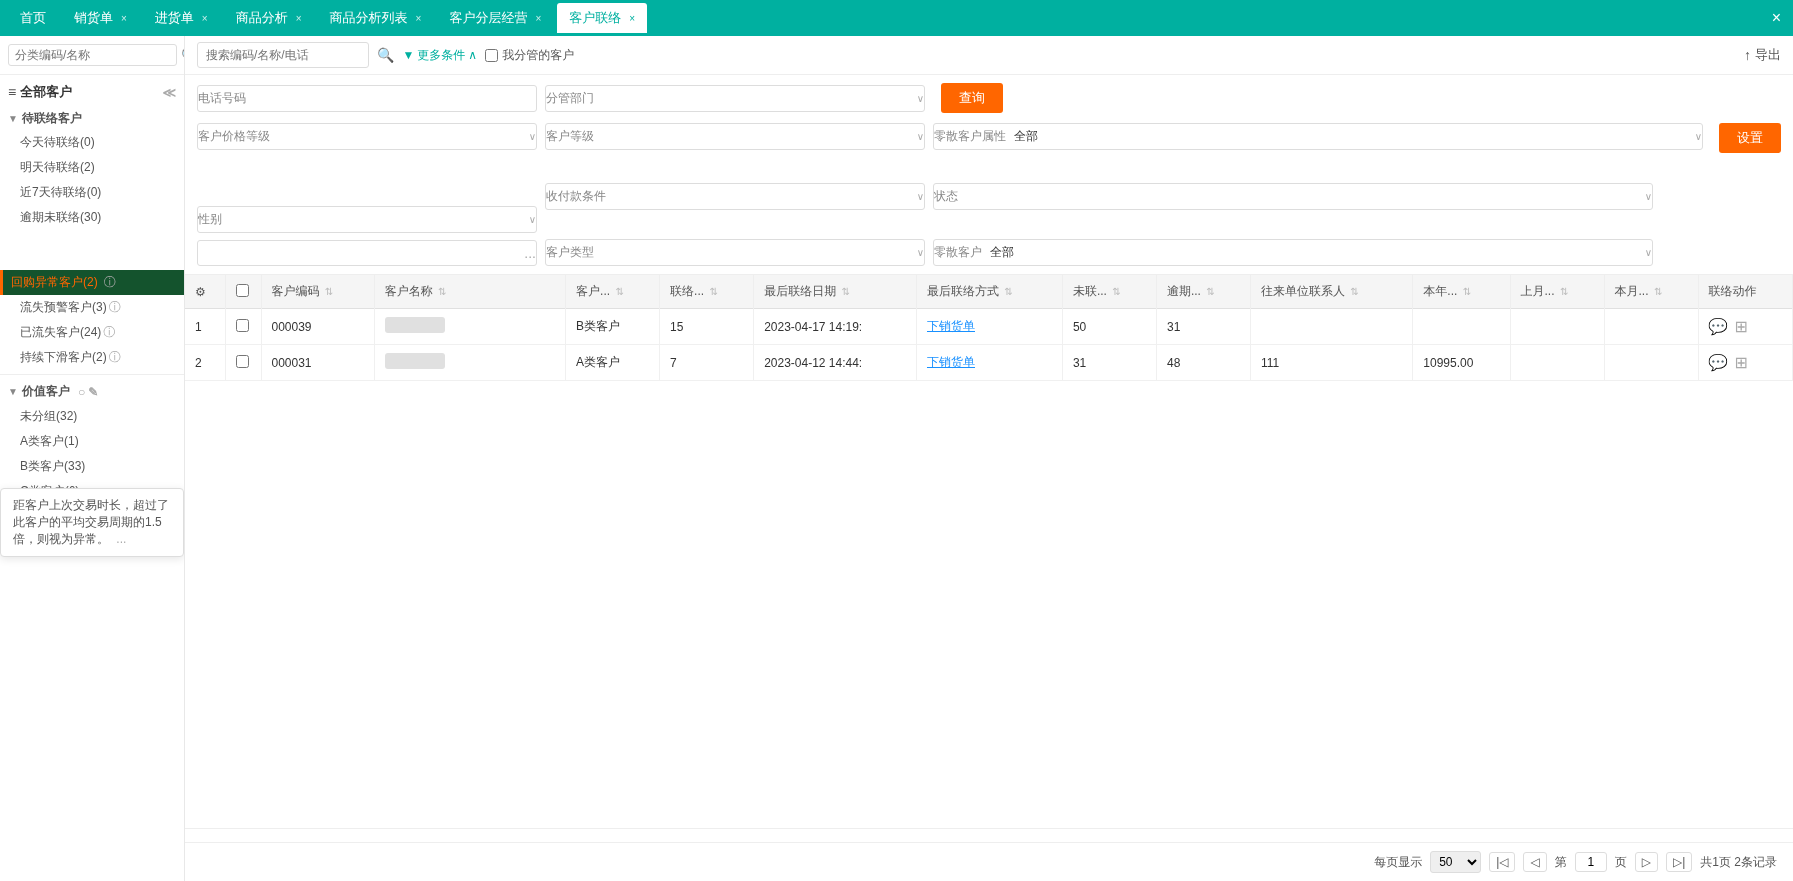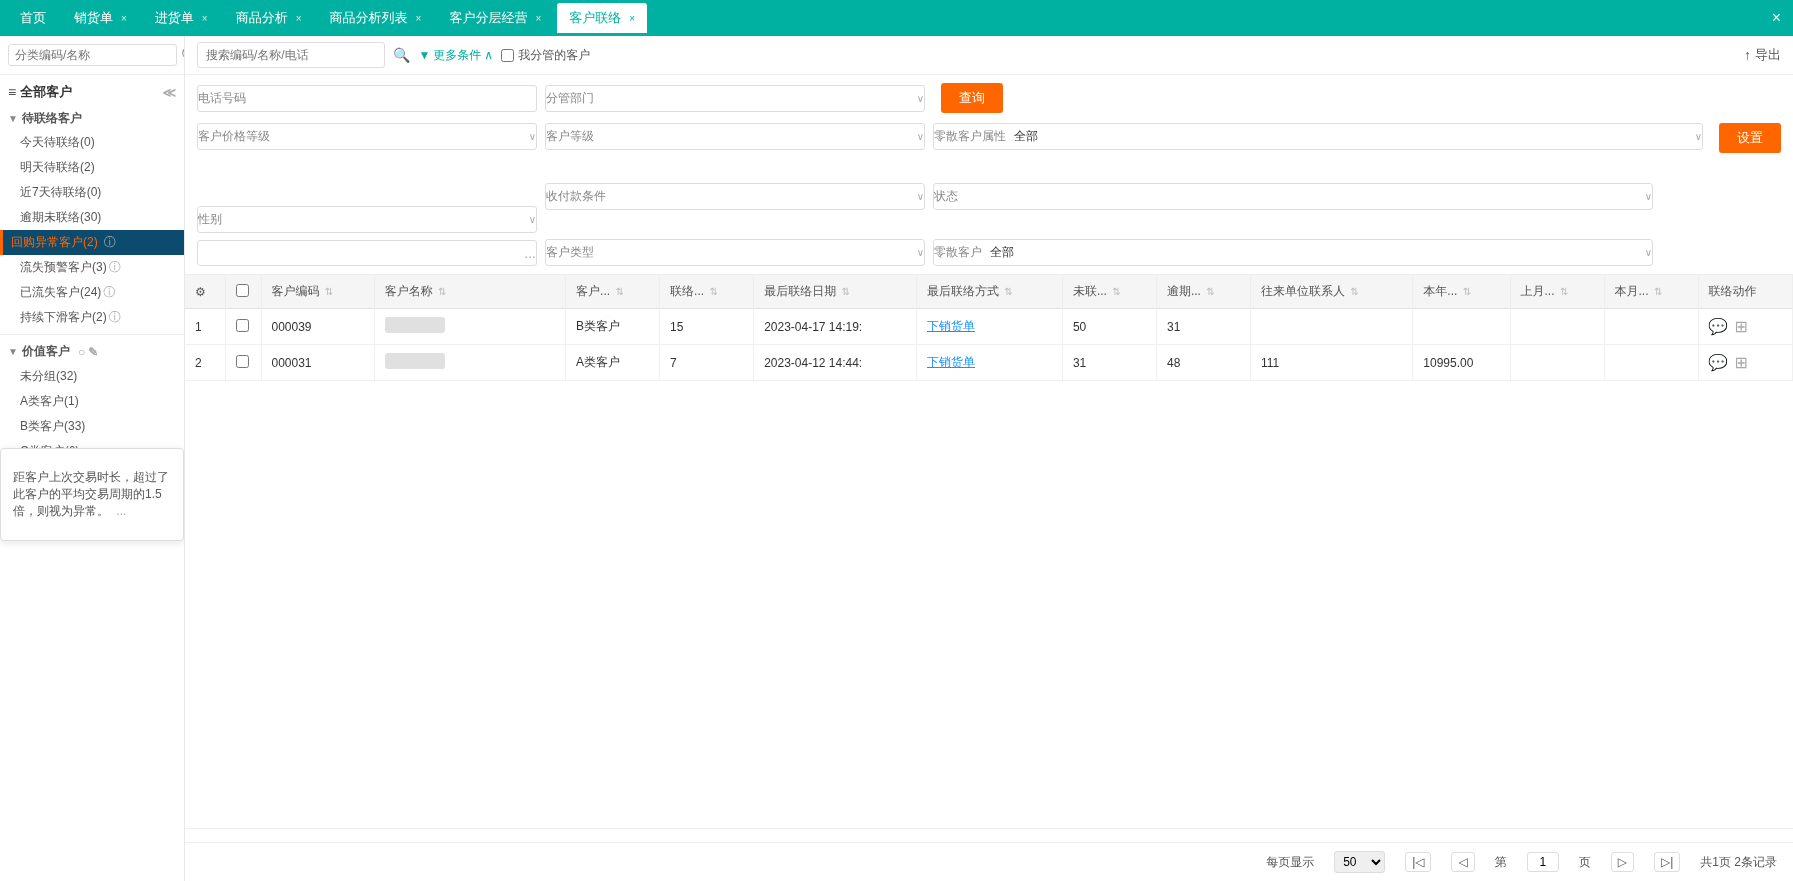--- a/index.html
+++ b/index.html
@@ -102,39 +102,40 @@
       font-size: 12px;
       white-space: nowrap;
       display: flex;
       align-items: center;
     }
     .sidebar-item-special {
       padding: 4px 8px 4px 8px;
       cursor: pointer;
       color: #ff6600;
       font-size: 12px;
-      background: #0c4a6e;
+      background: #14532d;
       border-left: 3px solid #ff6600;
       display: flex;
       align-items: center;
       gap: 4px;
+      margin-top: 40px;
     }
     .sidebar-divider { height: 1px; background: #eee; margin: 4px 0; }
     .sidebar-group2 { padding: 4px 8px; display: flex; align-items: center; gap: 4px; font-size: 12px; color: #555; font-weight: bold; cursor: pointer; }
     .sidebar-group2 .icons { display: flex; gap: 3px; color: #aaa; margin-left: 4px; }
 
     
     .tooltip-box {
       position: absolute;
       left: 0;
       top: 218px;
       background: #fff;
       border: 1px solid #ddd;
       border-radius: 4px;
-      padding: 20px 12px;
+      padding: 8px 12px;
       font-size: 12px;
       color: #555;
       max-width: 330px;
       z-index: 100;
       box-shadow: 0 2px 8px rgba(0,0,0,0.1);
     }
 
     
     .content-area {
       flex: 1;
@@ -151,21 +152,21 @@
       display: flex;
       align-items: center;
       gap: 8px;
       border-bottom: 1px solid #eee;
     }
     .filter-search-input {
       border: 1px solid #ddd;
       border-radius: 3px;
       padding: 5px 8px;
       font-size: 12px;
-      width: 188px;
+      width: 172px;
       outline: none;
     }
     .filter-search-icon { color: #aaa; font-size: 14px; cursor: pointer; }
     .more-conditions {
       color: #00b0a0;
       cursor: pointer;
       font-size: 12px;
       display: flex;
       align-items: center;
       gap: 3px;
@@ -282,21 +283,21 @@
     .row-actions span { cursor: pointer; }
 
     
     .pagination {
       background: #fff;
       border-top: 1px solid #eee;
       padding: 8px 16px;
       display: flex;
       align-items: center;
       justify-content: flex-end;
-      gap: 20px;
+      gap: 8px;
       font-size: 12px;
       color: #555;
     }
     .pagination-select {
       border: 1px solid #ddd;
       border-radius: 3px;
       padding: 2px 4px;
       font-size: 12px;
       outline: none;
     }

